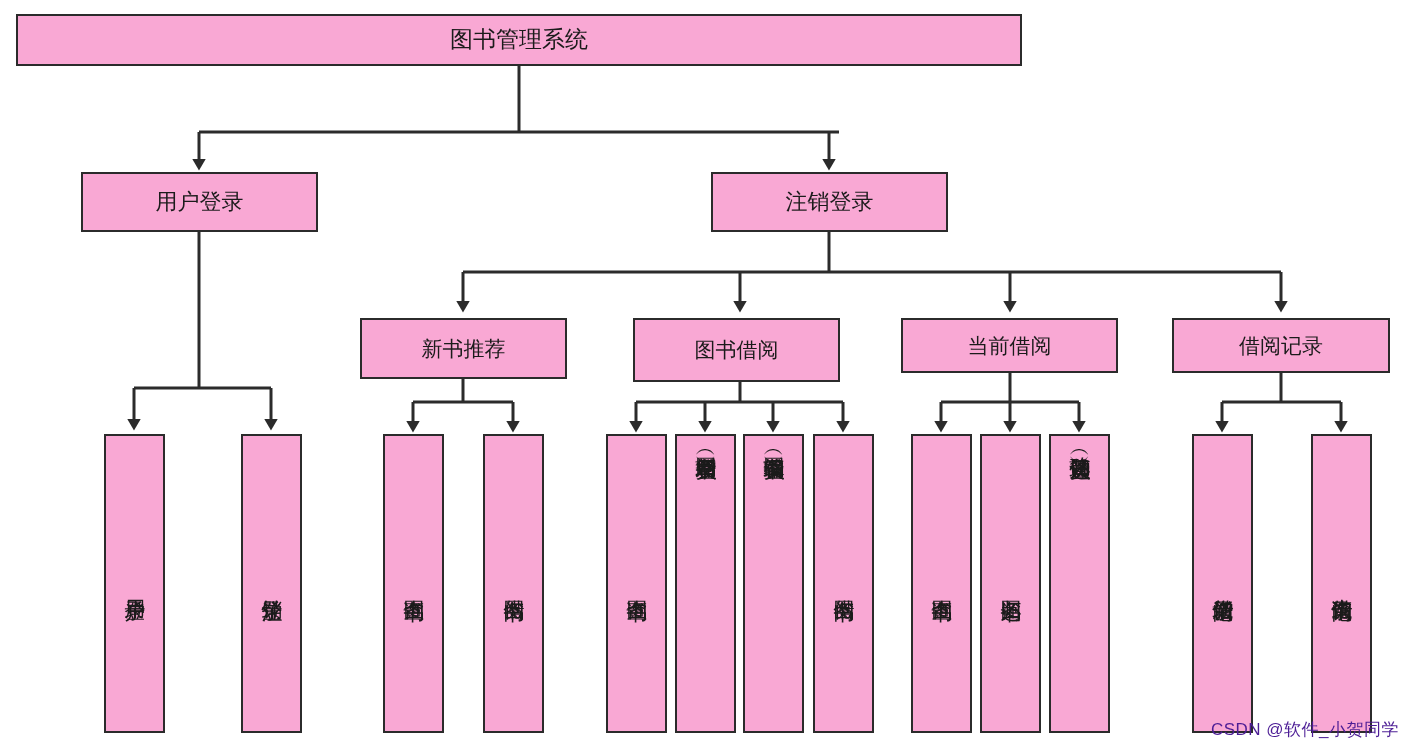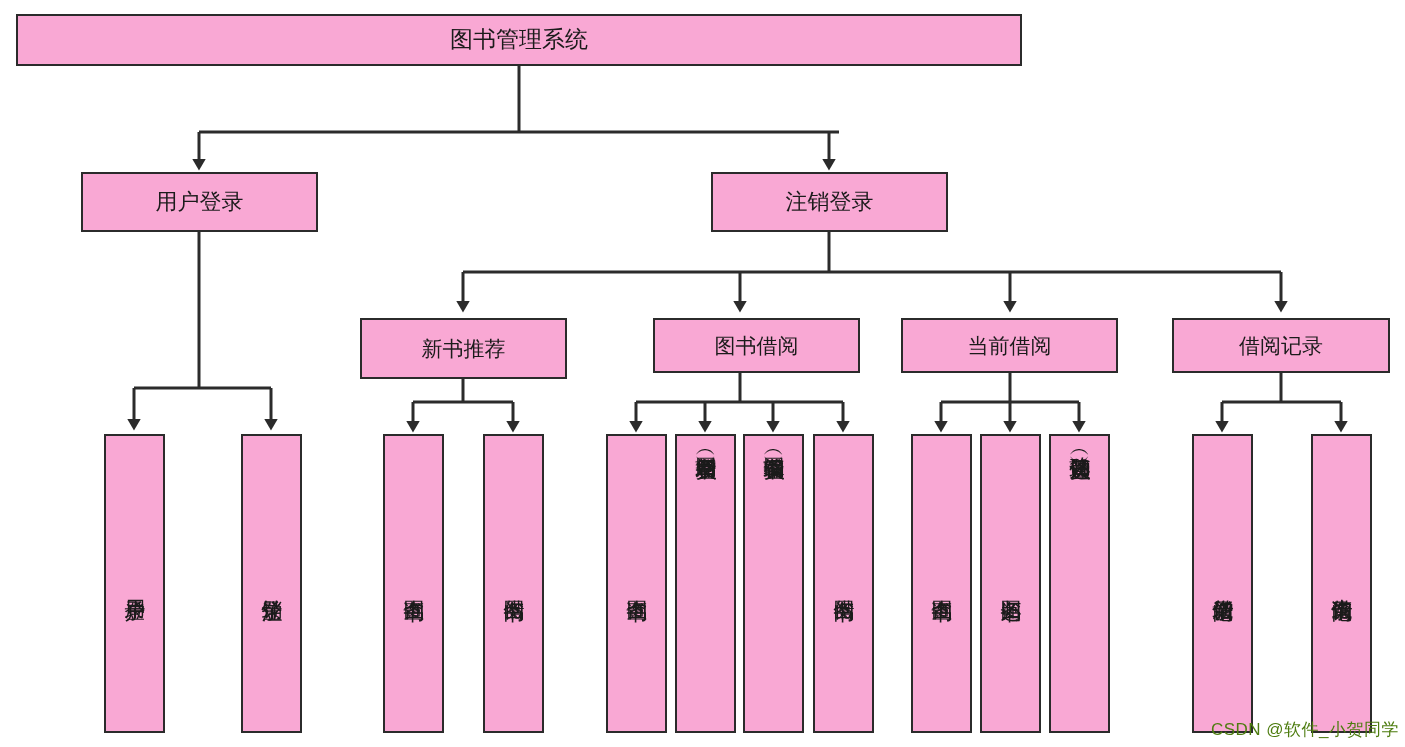--- a/index.html
+++ b/index.html
@@ -63,21 +63,21 @@
   }
   .htext {
     white-space: nowrap;
     line-height: 1.2;
   }
   #watermark {
     position: absolute;
     right: 6px;
     bottom: 6px;
     font-size: 17px;
-    color: #4d7c0f;
+    color: #4c1d95;
     letter-spacing: 0.5px;
     white-space: nowrap;
     user-select: none;
   }
 </style>
 </head>
 <body>
 
 <div id="stage">
 
@@ -140,21 +140,21 @@
   </div>
 
   <div class="node lvl2" style="left:711px; top:172px; width:237px; height:60px;">
     <span class="htext">注销登录</span>
   </div>
 
   <div class="node lvl3" style="left:360px; top:318px; width:207px; height:61px;">
     <span class="htext">新书推荐</span>
   </div>
 
-  <div class="node lvl3" style="left:633px; top:318px; width:207px; height:55px;margin-left:20px;">
+  <div class="node lvl3" style="left:633px; top:318px; width:207px; height:64px;">
     <span class="htext">图书借阅</span>
   </div>
 
   <div class="node lvl3" style="left:1172px; top:318px; width:218px; height:55px;">
     <span class="htext">借阅记录</span>
   </div>
 
   <div class="node lvl3" style="left:901px; top:318px; width:217px; height:55px;">
     <span class="htext">当前借阅</span>
   </div>

